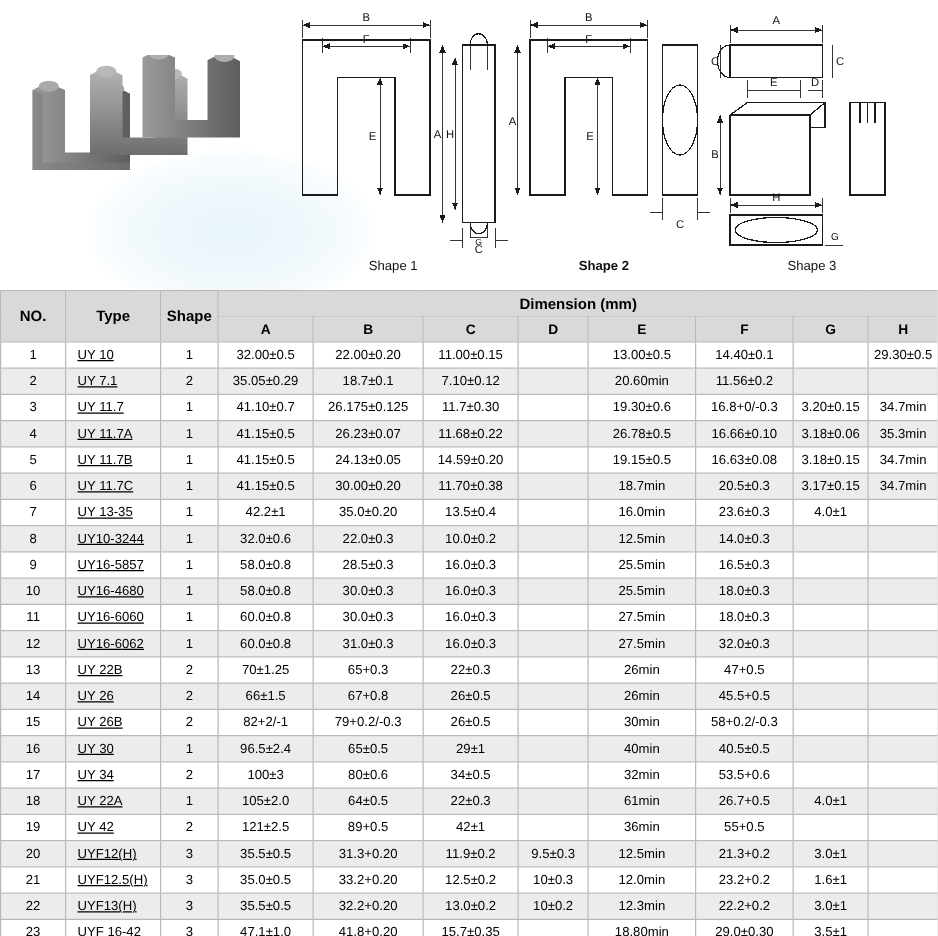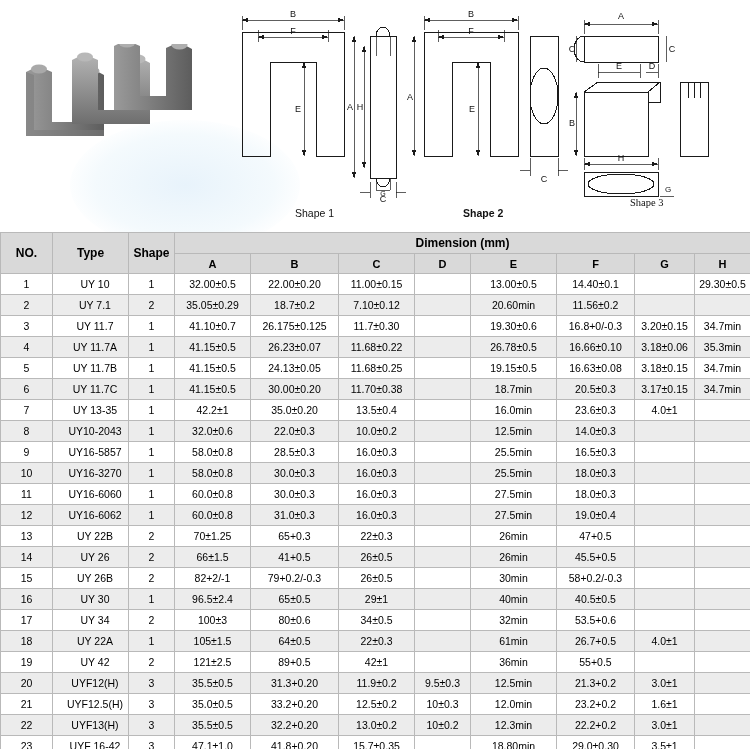--- a/index.html
+++ b/index.html
@@ -23,21 +23,21 @@
   
   table{border-collapse:collapse;width:750px;table-layout:fixed;}
   th,td{border:1px solid #b9b9b9;font-size:10.5px;text-align:center;padding:0;height:20px;
         overflow:hidden;white-space:nowrap;}
   thead th{background:#d9d9d9;font-weight:bold;font-size:12px;color:#000;}
   thead th.sub{font-size:11px;height:19px;}
   tbody tr:nth-child(odd){background:#ffffff;}
   tbody tr:nth-child(even){background:#ececec;}
   tbody td{color:#000;}
   td.no,td.shape{font-size:10.5px;}
-  td.type{text-align:center;padding-left:9px;}
+  td.type{text-align:left;padding-left:9px;text-decoration:underline;}
   .tbl-wrap{position:absolute;left:0;top:232px;width:750px;}
 </style>
 </head>
 <body>
 
 <div class="page">
 
   <div class="top">
     <div class="wm"></div>
 
@@ -200,21 +200,21 @@
         <text x="391" y="63">E</text>
         <text x="424" y="63">D</text>
         <text x="344" y="120">B</text>
         <text x="393" y="155">H</text>
         <text x="440" y="186" font-size="8">G</text>
       </g>
     </svg>
 
     <div class="shape-label" style="left:295px;top:207px;">Shape 1</div>
     <div class="shape-label" style="left:463px;top:207px;font-weight:bold;">Shape 2</div>
-    <div class="shape-label" style="left:630px;top:197px;font-family:Liberation Serif, serif;">Shape 3</div>
+    <div class="shape-label" style="left:630px;top:207px;">Shape 3</div>
   </div>
 
   <div class="tbl-wrap">
   <table>
     <colgroup>
       <col style="width:52px">
           <col style="width:76px">
           <col style="width:46px">
       <col style="width:76px">
           <col style="width:88px">
@@ -255,21 +255,21 @@
             <td>13.00±0.5</td>
             <td>14.40±0.1</td>
             <td></td>
             <td>29.30±0.5</td>
           </tr>
           <tr>
             <td class="no">2</td>
             <td class="type">UY 7.1</td>
             <td class="shape">2</td>
             <td>35.05±0.29</td>
-            <td>18.7±0.2</td>
+            <td>18.7±0.1</td>
             <td>7.10±0.12</td>
             <td></td>
             <td>20.60min</td>
             <td>11.56±0.2</td>
             <td></td>
             <td></td>
           </tr>
           <tr>
             <td class="no">3</td>
             <td class="type">UY 11.7</td>
@@ -295,21 +295,21 @@
             <td>16.66±0.10</td>
             <td>3.18±0.06</td>
             <td>35.3min</td>
           </tr>
           <tr>
             <td class="no">5</td>
             <td class="type">UY 11.7B</td>
             <td class="shape">1</td>
             <td>41.15±0.5</td>
             <td>24.13±0.05</td>
-            <td>11.68±0.25</td>
+            <td>14.59±0.20</td>
             <td></td>
             <td>19.15±0.5</td>
             <td>16.63±0.08</td>
             <td>3.18±0.15</td>
             <td>34.7min</td>
           </tr>
           <tr>
             <td class="no">6</td>
             <td class="type">UY 11.7C</td>
             <td class="shape">1</td>
@@ -330,21 +330,21 @@
             <td>35.0±0.20</td>
             <td>13.5±0.4</td>
             <td></td>
             <td>16.0min</td>
             <td>23.6±0.3</td>
             <td>4.0±1</td>
             <td></td>
           </tr>
           <tr>
             <td class="no">8</td>
-            <td class="type">UY10-2043</td>
+            <td class="type">UY10-3244</td>
             <td class="shape">1</td>
             <td>32.0±0.6</td>
             <td>22.0±0.3</td>
             <td>10.0±0.2</td>
             <td></td>
             <td>12.5min</td>
             <td>14.0±0.3</td>
             <td></td>
             <td></td>
           </tr>
@@ -356,21 +356,21 @@
             <td>28.5±0.3</td>
             <td>16.0±0.3</td>
             <td></td>
             <td>25.5min</td>
             <td>16.5±0.3</td>
             <td></td>
             <td></td>
           </tr>
           <tr>
             <td class="no">10</td>
-            <td class="type">UY16-3270</td>
+            <td class="type">UY16-4680</td>
             <td class="shape">1</td>
             <td>58.0±0.8</td>
             <td>30.0±0.3</td>
             <td>16.0±0.3</td>
             <td></td>
             <td>25.5min</td>
             <td>18.0±0.3</td>
             <td></td>
             <td></td>
           </tr>
@@ -389,21 +389,21 @@
           </tr>
           <tr>
             <td class="no">12</td>
             <td class="type">UY16-6062</td>
             <td class="shape">1</td>
             <td>60.0±0.8</td>
             <td>31.0±0.3</td>
             <td>16.0±0.3</td>
             <td></td>
             <td>27.5min</td>
-            <td>19.0±0.4</td>
+            <td>32.0±0.3</td>
             <td></td>
             <td></td>
           </tr>
           <tr>
             <td class="no">13</td>
             <td class="type">UY 22B</td>
             <td class="shape">2</td>
             <td>70±1.25</td>
             <td>65+0.3</td>
             <td>22±0.3</td>
@@ -411,21 +411,21 @@
             <td>26min</td>
             <td>47+0.5</td>
             <td></td>
             <td></td>
           </tr>
           <tr>
             <td class="no">14</td>
             <td class="type">UY 26</td>
             <td class="shape">2</td>
             <td>66±1.5</td>
-            <td>41+0.5</td>
+            <td>67+0.8</td>
             <td>26±0.5</td>
             <td></td>
             <td>26min</td>
             <td>45.5+0.5</td>
             <td></td>
             <td></td>
           </tr>
           <tr>
             <td class="no">15</td>
             <td class="type">UY 26B</td>
@@ -462,21 +462,21 @@
             <td></td>
             <td>32min</td>
             <td>53.5+0.6</td>
             <td></td>
             <td></td>
           </tr>
           <tr>
             <td class="no">18</td>
             <td class="type">UY 22A</td>
             <td class="shape">1</td>
-            <td>105±1.5</td>
+            <td>105±2.0</td>
             <td>64±0.5</td>
             <td>22±0.3</td>
             <td></td>
             <td>61min</td>
             <td>26.7+0.5</td>
             <td>4.0±1</td>
             <td></td>
           </tr>
           <tr>
             <td class="no">19</td>

